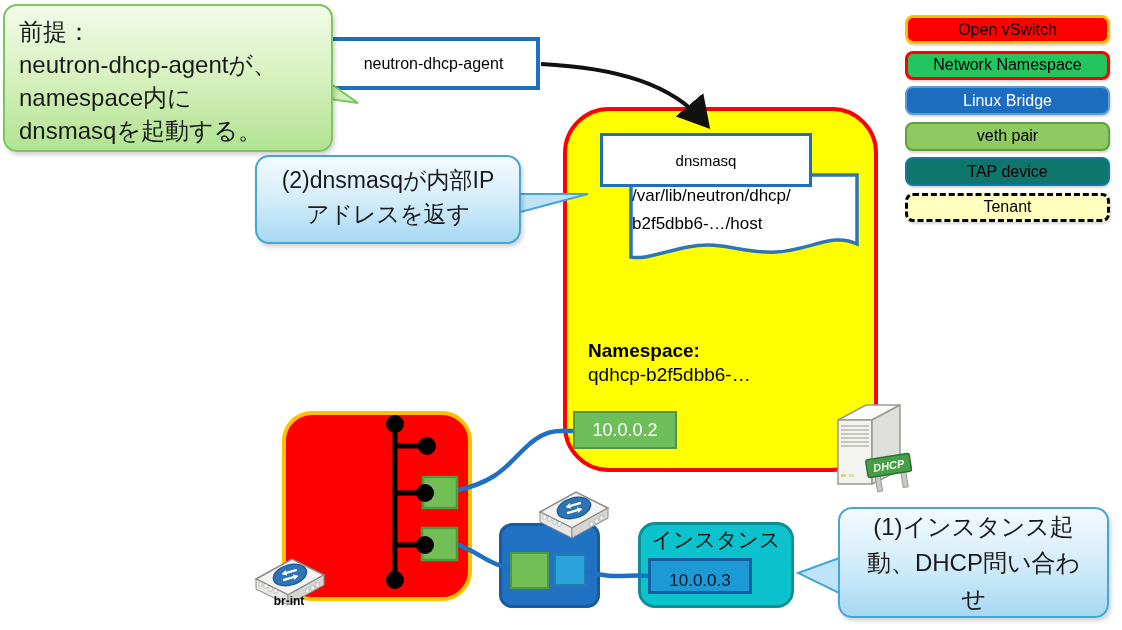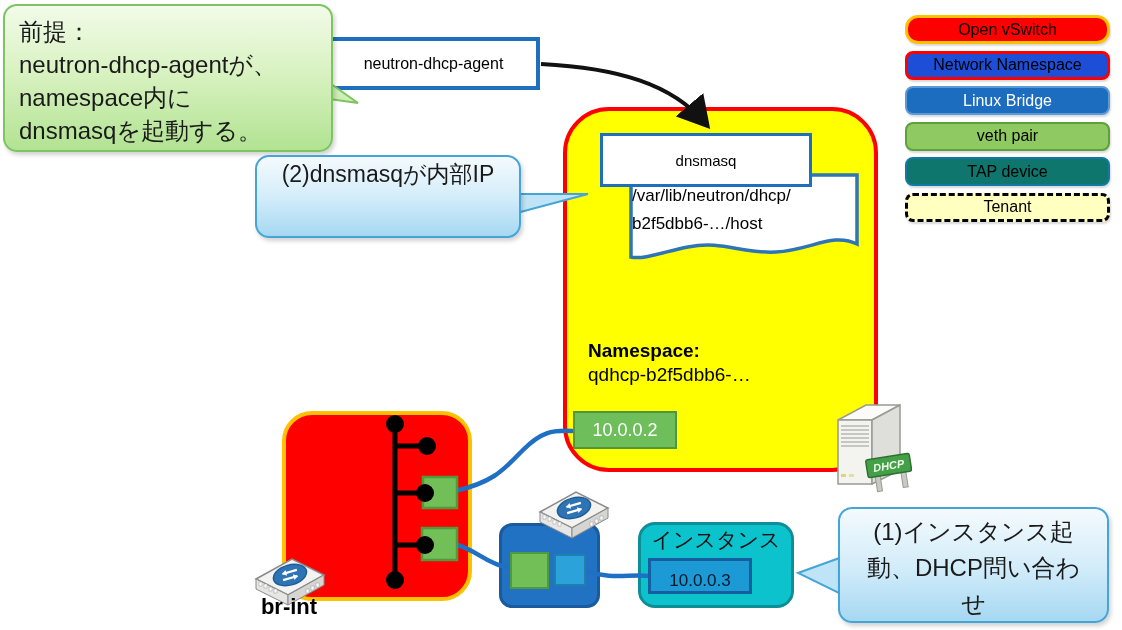--- a/index.html
+++ b/index.html
@@ -11,23 +11,23 @@
   .bubble{position:absolute;border-radius:14px;box-shadow:2px 3px 4px rgba(0,0,0,.18);z-index:6;}
   .bubble.green{background:linear-gradient(180deg,#f2fbe9 0%,#d9f2c2 45%,#b2e392 100%);
                 border:2.5px solid #7ec463;}
   .bubble.blue{background:linear-gradient(180deg,#f4fafd 0%,#d4edfa 50%,#a6d8f2 100%);
                border:2.5px solid #45a5d6;}
   .tail{position:absolute;z-index:5;}
 
   .premise{left:3px;top:4px;width:312px;height:135px;padding:9px 0 0 14px;
            font-size:24px;line-height:33px;color:#1a1a1a;}
   .step2{left:255px;top:155px;width:262px;height:79px;font-size:23px;line-height:34px;
+         text-align:center;color:#1a1a1a;padding-top:6px;}
+  .step1{left:838px;top:507px;width:267px;height:107px;font-size:24px;line-height:36px;
          text-align:center;color:#1a1a1a;}
-  .step1{left:838px;top:507px;width:267px;height:107px;font-size:24px;line-height:36px;
-         text-align:center;color:#1a1a1a;padding-top:5px;}
 
   
   .agent-box{left:327px;top:37px;width:205px;height:45px;background:#fff;border:4px solid #1e6fbe;
              z-index:4;display:flex;align-items:center;justify-content:center;font-size:16px;}
   .ns-box{left:563px;top:107px;width:307px;height:357px;background:#ffff00;border:4px solid #ff0000;
           border-radius:46px;z-index:1;}
   .dnsmasq-box{left:600px;top:133px;width:206px;height:48px;background:#fff;border:3px solid #1e6fbe;
                z-index:4;display:flex;align-items:center;justify-content:center;font-size:15px;}
   .doc-shape{left:628px;top:172px;width:232px;height:98px;z-index:3;}
   .doc-text{left:632px;top:182px;width:224px;z-index:4;text-align:left;font-size:17px;line-height:28px;}
@@ -39,21 +39,21 @@
            border-radius:30px;z-index:1;}
   .bridge-box{left:499px;top:523px;width:95px;height:79px;background:#2272c3;border:3px solid #1a5a9e;
               border-radius:13px;z-index:1;}
   .veth-sq{position:absolute;background:#72bf58;border:2.5px solid #4f9a3e;z-index:3;}
   .tap-sq{position:absolute;background:#2ba3da;border:2.5px solid #1f7fae;z-index:3;}
   .inst-box{left:638px;top:522px;width:150px;height:80px;background:#0cc3cd;border:3.5px solid #0d8e96;
             border-radius:17px;z-index:2;}
   .inst-label{left:641px;top:526px;width:150px;text-align:center;font-size:21px;z-index:3;color:#111;}
   .ip3-box{left:648px;top:558px;width:98px;height:30px;background:#1b9ad6;border:3px solid #155fa0;
            z-index:3;display:flex;align-items:flex-end;justify-content:center;font-size:17px;color:#061a2e;}
-  .brint-label{left:244px;top:594px;width:90px;text-align:center;font-weight:bold;font-size:22px;z-index:4;}
+  .brint-label{left:244px;top:594px;width:90px;text-align:center;font-weight:bold;font-size:12px;z-index:4;}
 
   
   .legend{position:absolute;left:905px;top:15px;width:205px;z-index:6;}
   .legend-item{box-sizing:border-box;width:205px;height:29px;border-radius:8px;margin-bottom:6.5px;
                display:flex;align-items:center;justify-content:center;font-size:16px;
                border:2px solid #000;box-shadow:1px 2px 2px rgba(0,0,0,.15);}
   svg{display:block;}
   .conn{position:absolute;left:0;top:0;z-index:2;pointer-events:none;}
   .icon-svg{position:absolute;z-index:4;}
 </style>
@@ -104,20 +104,21 @@
   </svg>
 
   <div class="bubble green premise">
     <div>前提：</div>
     <div>neutron-dhcp-agentが、</div>
     <div>namespace内に</div>
     <div>dnsmasqを起動する。</div>
   </div>
   <div class="bubble blue step2">
     <div>(2)dnsmasqが内部IP</div>
+    <div>アドレスを返す</div>
   </div>
   <div class="bubble blue step1">
     <div>(1)インスタンス起</div>
     <div>動、DHCP問い合わ</div>
     <div>せ</div>
   </div>
 
   <div class="abs agent-box">
     <span>neutron-dhcp-agent</span>
   </div>
@@ -204,24 +205,24 @@
     <rect x="25" y="76" width="5" height="3" fill="#e0e0a0"></rect>
     <g transform="rotate(-9 62 70)">
       <rect x="50" y="76" width="5" height="16" fill="#cacac4" stroke="#9a9a94" stroke-width="1"></rect>
       <rect x="76" y="76" width="5" height="16" fill="#cacac4" stroke="#9a9a94" stroke-width="1"></rect>
       <rect x="43" y="59" width="44" height="18" rx="2" fill="#43a047" stroke="#2e7031" stroke-width="1.5"></rect>
       <text x="65" y="72" text-anchor="middle" font-size="11" font-weight="bold" font-style="italic" fill="#eef7ea" font-family="Liberation Sans, sans-serif">DHCP</text>
     </g>
   </svg>
 
   <div class="legend">
-    <div class="legend-item" style="background: rgb(255, 0, 0); border-color: rgb(255, 192, 0); border-style: solid; border-width: 3px; color: rgb(0, 0, 0); border-radius: 13px;">
+    <div class="legend-item" style="background: rgb(255, 0, 0); border-color: rgb(255, 192, 0); border-style: solid; border-width: 3px; color: rgb(0, 0, 0);">
       <span>Open vSwitch</span>
     </div>
-    <div class="legend-item" style="background: #1d4ed8; border-color: rgb(255, 0, 0); border-style: solid; border-width: 3px; color: rgb(0, 0, 0);">
+    <div class="legend-item" style="background: #22c55e; border-color: rgb(255, 0, 0); border-style: solid; border-width: 3px; color: rgb(0, 0, 0);">
       <span>Network Namespace</span>
     </div>
     <div class="legend-item" style="background: rgb(28, 108, 192); border-color: rgb(91, 155, 213); border-style: solid; border-width: 2px; color: rgb(255, 255, 255);">
       <span>Linux Bridge</span>
     </div>
     <div class="legend-item" style="background: rgb(142, 201, 97); border-color: rgb(94, 160, 60); border-style: solid; border-width: 2px; color: rgb(0, 0, 0);">
       <span>veth pair</span>
     </div>
     <div class="legend-item" style="background: #0f766e; border-color: rgb(18, 121, 165); border-style: solid; border-width: 2px; color: rgb(0, 0, 0);">
       <span>TAP device</span>

